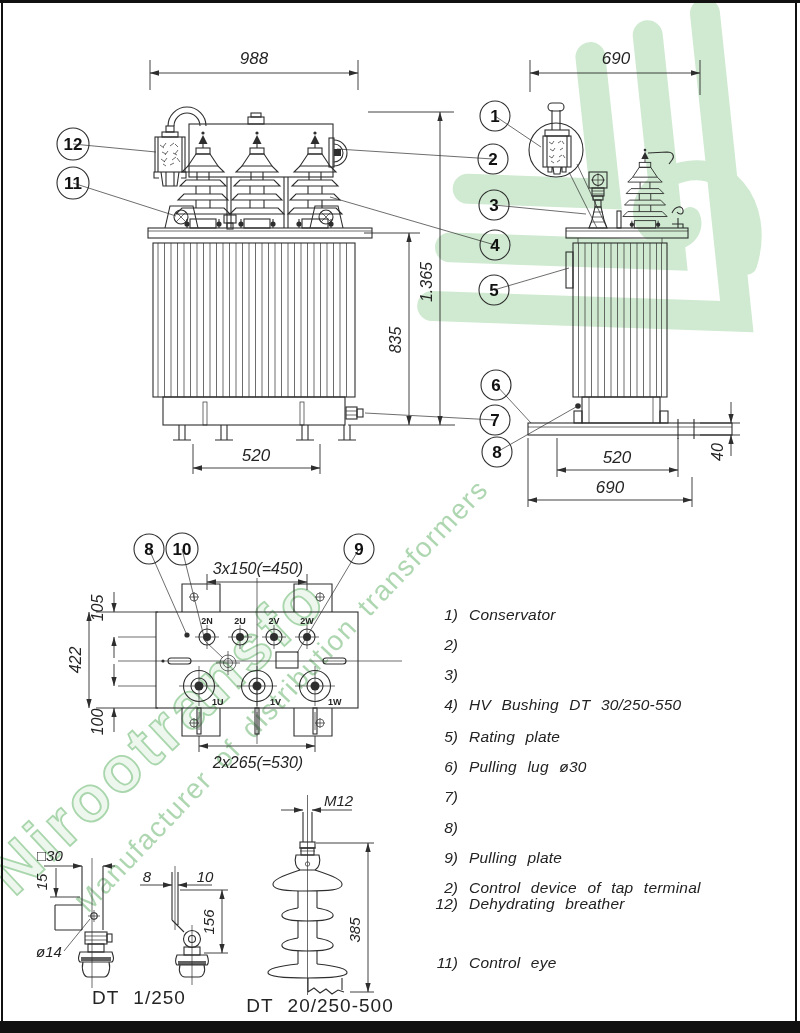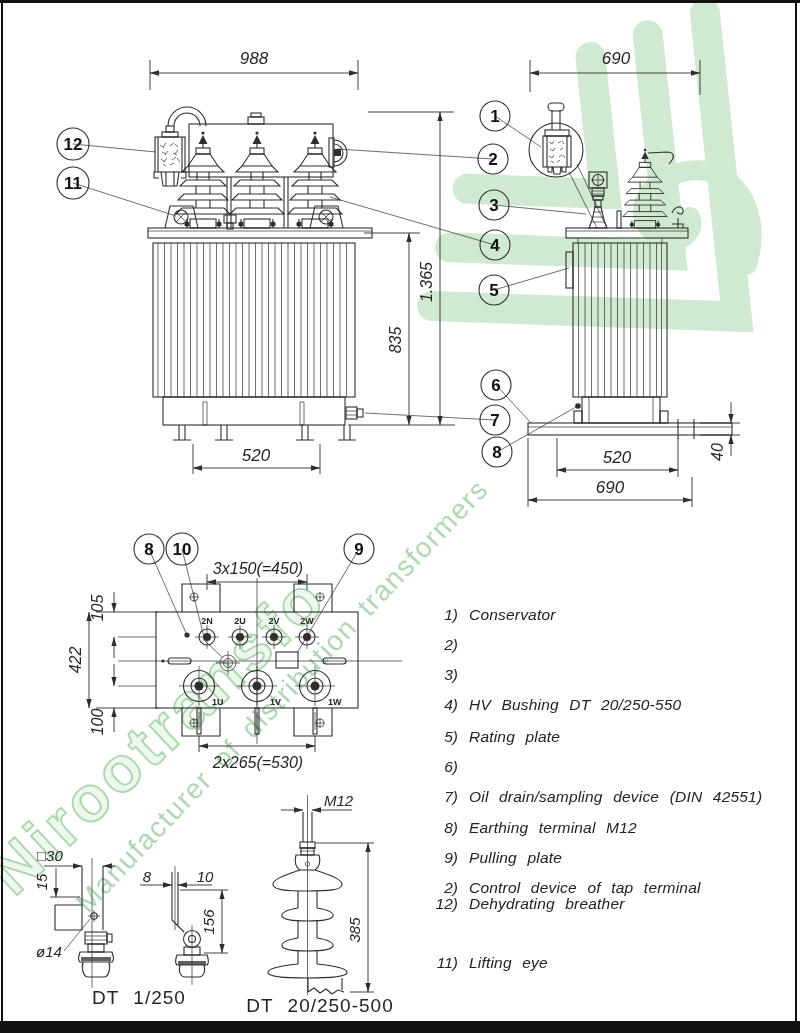--- a/index.html
+++ b/index.html
@@ -450,48 +450,47 @@
         <span class="legend-label">Conservator</span>
       </div>
     <div class="legend-row" style="top:636px">
         <span class="legend-num">2)</span>
       </div>
     <div class="legend-row" style="top:666px">
         <span class="legend-num">3)</span>
       </div>
     <div class="legend-row" style="top:696px">
         <span class="legend-num">4)</span>
-        <span class="legend-label">HV Bushing DT 20/250-550</span>
+        <span class="legend-label">HV Bushing DT 30/250-550</span>
       </div>
     <div class="legend-row" style="top:728px">
         <span class="legend-num">5)</span>
         <span class="legend-label">Rating plate</span>
       </div>
     <div class="legend-row" style="top:758px">
         <span class="legend-num">6)</span>
+        <span class="legend-label">Pulling lug ø30</span>
       </div>
     <div class="legend-row" style="top:788px">
         <span class="legend-num">7)</span>
-        <span class="legend-label">Oil drain/sampling device (DIN 42551)</span>
       </div>
     <div class="legend-row" style="top:819px">
         <span class="legend-num">8)</span>
-        <span class="legend-label">Earthing terminal M12</span>
       </div>
     <div class="legend-row" style="top:849px">
         <span class="legend-num">9)</span>
         <span class="legend-label">Pulling plate</span>
       </div>
     <div class="legend-row" style="top:879px">
         <span class="legend-num">2)</span>
         <span class="legend-label">Control device of tap terminal</span>
       </div>
     <div class="legend-row" style="top:954px">
         <span class="legend-num">11)</span>
-        <span class="legend-label">Lifting eye</span>
+        <span class="legend-label">Control eye</span>
       </div>
     <div class="legend-row" style="top:895px">
         <span class="legend-num">12)</span>
         <span class="legend-label">Dehydrating breather</span>
       </div>
   </div>
 
   <div class="frame-top"></div>
   <div class="frame-left"></div>
   <div class="frame-right"></div>

